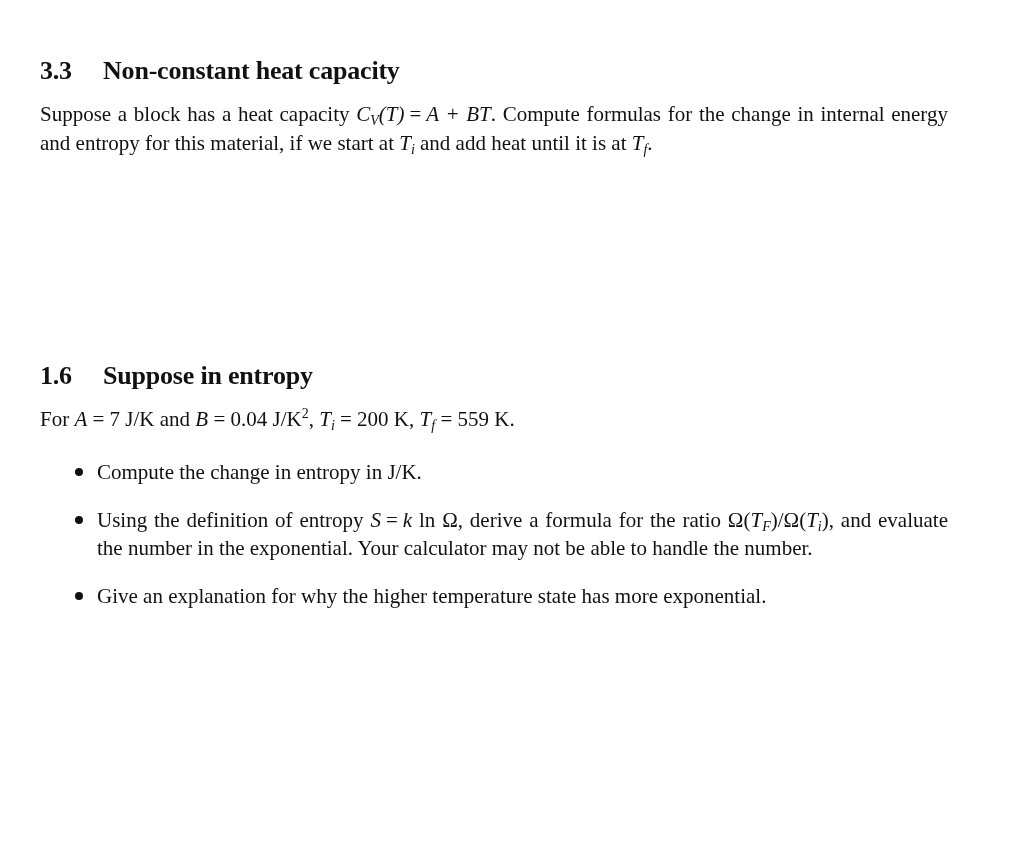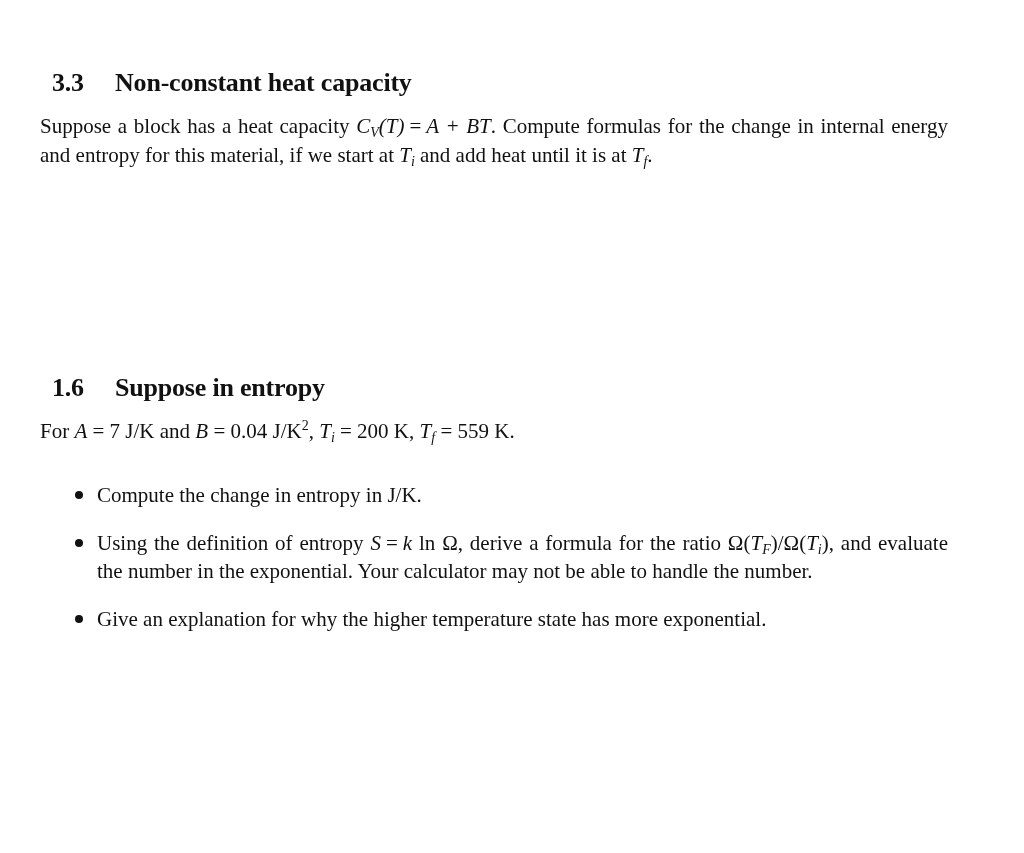--- a/index.html
+++ b/index.html
@@ -16,58 +16,58 @@
       color: #111111;
     }
     .section {
       position: absolute;
       left: 40px;
       width: 908px;
     }
     .sec-33 { top: 54px; }
     .sec-34 { top: 359px; }
     h2 {
-      margin: 12px;
+      margin: 0;
       font-size: 26px;
       font-weight: bold;
       line-height: 34px;
       letter-spacing: -0.2px;
     }
     h2 .num {
       display: inline-block;
       width: 63px;
     }
     p {
       margin: 0;
       font-size: 21px;
       line-height: 28.5px;
     }
     .sec-33 p {
-      margin-top: 0;
+      margin-top: 12px;
       text-align: justify;
       text-align-last: left;
     }
     .sec-34 p.intro {
       margin-top: 12px;
     }
     .m {
       font-style: italic;
     }
     .up {
       font-style: normal;
     }
     sub, sup {
       font-size: 14px;
       line-height: 0;
     }
     sub { vertical-align: -4px; }
     sup { vertical-align: 8px; }
     ul {
       list-style: none;
-      margin: 35px 0 0 0;
+      margin: 24px 0 0 0;
       padding: 0;
     }
     li {
       position: relative;
       padding-left: 57px;
       font-size: 21px;
       line-height: 28px;
       margin-bottom: 20px;
       text-align: justify;
       text-align-last: left;

